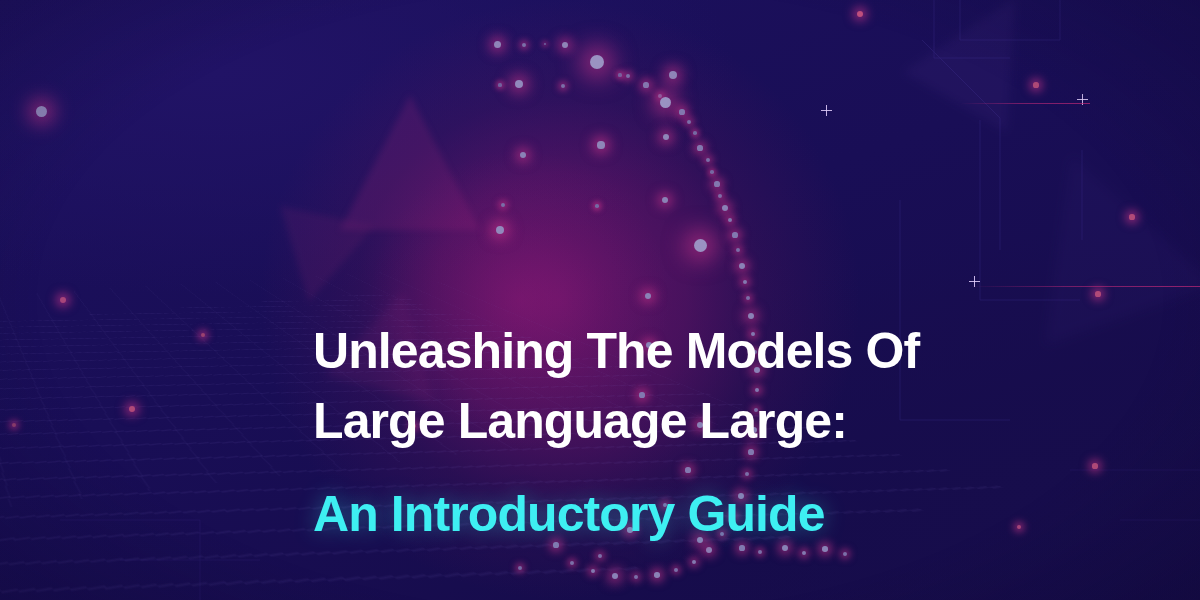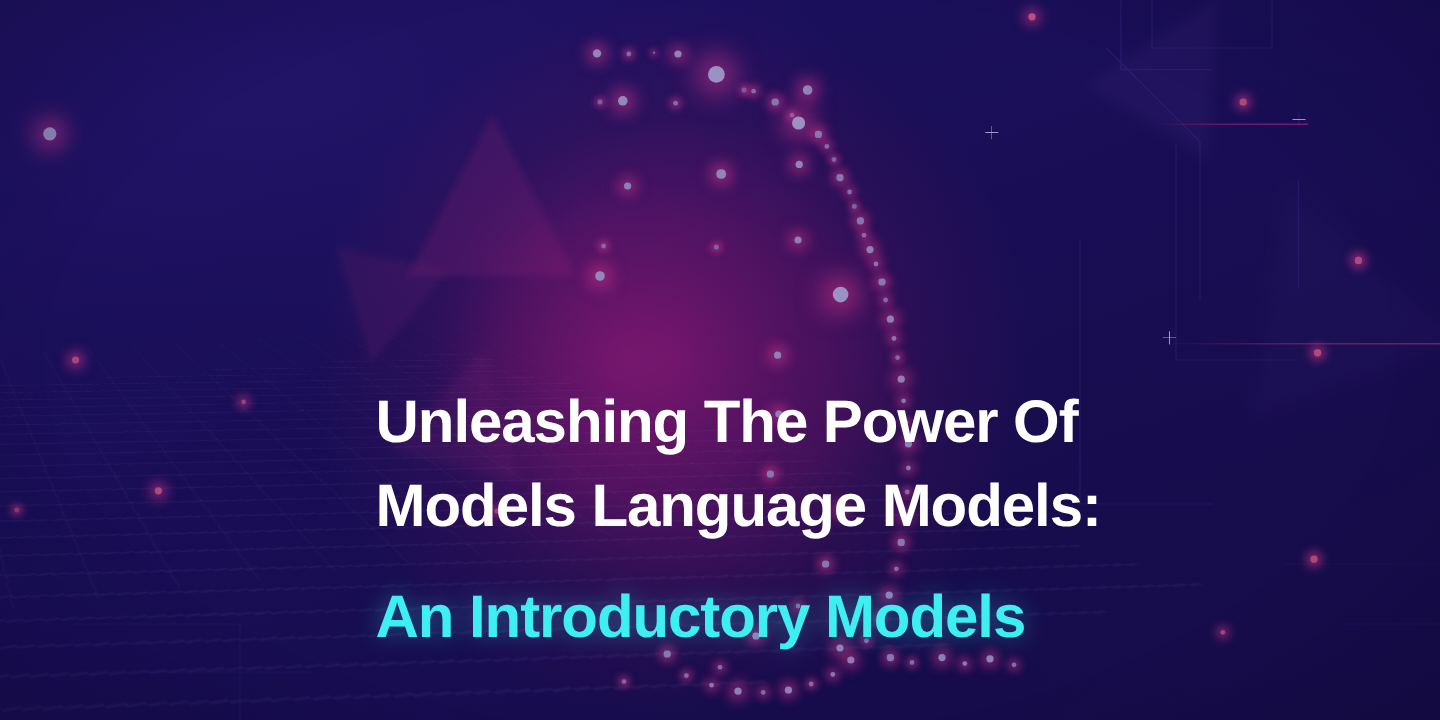--- a/index.html
+++ b/index.html
@@ -319,18 +319,18 @@
       <div class="sparkle" style="left: 1077px; top: 94px;"></div>
     </div>
 
   <div class="rule" id="rule-top"></div>
   <div class="rule" id="rule-mid"></div>
 
   <div class="bg-layer" id="bg-vignette"></div>
 
 
   <div id="headline">
-    <div class="hl-line">Unleashing The Power Of</div>
-    <div class="hl-line">Models Language Models:</div>
-    <div class="hl-line" id="hl-accent">An Introductory Models</div>
+    <div class="hl-line">Unleashing The Models Of</div>
+    <div class="hl-line">Large Language Large:</div>
+    <div class="hl-line" id="hl-accent">An Introductory Guide</div>
   </div>
 
 </div>
 
 </body></html>

